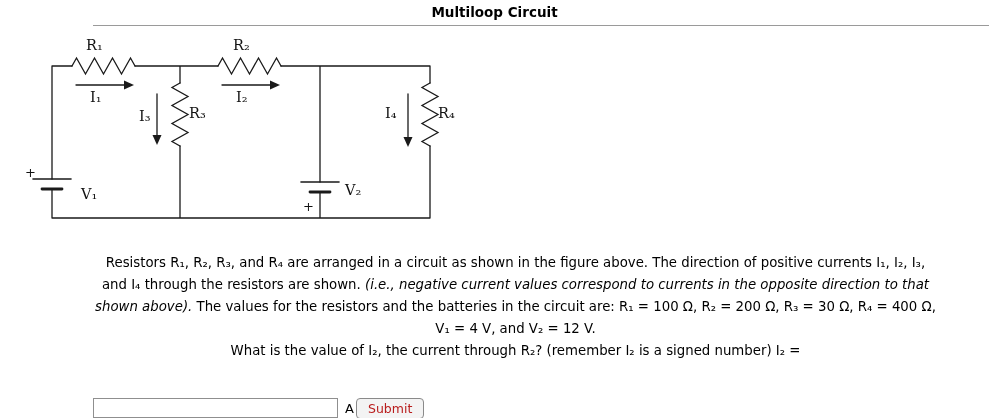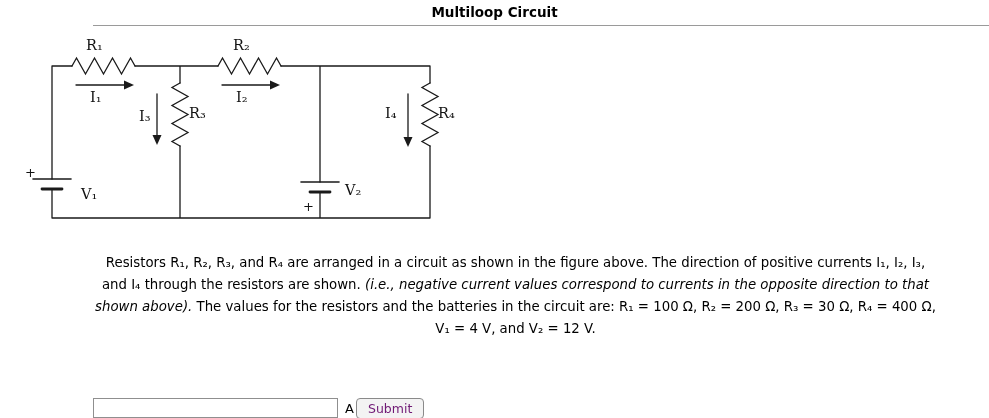--- a/index.html
+++ b/index.html
@@ -15,21 +15,21 @@
   .problem{position:absolute;left:93px;top:252px;width:845px;
            font-size:13.3px;line-height:22px;text-align:center;}
   .italic{font-style:italic;}
   .answer-row{position:absolute;left:93px;top:398px;height:24px;}
   .answer-input{position:absolute;left:0;top:0;width:245px;height:20px;
                 border:1px solid #8f8f8f;background:#fff;font-size:13px;
                 font-family:"DejaVu Sans",sans-serif;padding:0 3px;box-sizing:border-box;}
   .unit{position:absolute;left:252px;top:3px;font-size:13px;}
   .submit-btn{position:absolute;left:263px;top:0;height:21px;padding:1px 11px;
               font-size:12.5px;font-family:"DejaVu Sans",sans-serif;
-              background:#f3f3f3;border:1px solid #8a8a8a;border-radius:4px;color:#701a75;}
+              background:#f3f3f3;border:1px solid #8a8a8a;border-radius:4px;color:#b91c1c;}
 </style>
 </head>
 <body>
 
 <div class="page">
 
   <div class="title">Multiloop Circuit</div>
   <div class="rule"></div>
 
   <svg class="circuit-svg" width="480" height="208" viewBox="280 30 480 208">
@@ -79,20 +79,21 @@
     <text class="circ-label" x="718" y="120">R₄</text>
     <text class="circ-label" x="665" y="120">I₄</text>
     <text class="circ-label" x="361" y="201">V₁</text>
     <text class="circ-label" x="625" y="197">V₂</text>
     <text class="circ-plus" x="305" y="179">+</text>
     <text class="circ-plus" x="583" y="213">+</text>
   </svg>
 
   <div class="problem">
     <div><span>Resistors R₁, R₂, R₃, and R₄ are arranged in a circuit as shown in the figure above. The direction of positive currents I₁, I₂, I₃, and I₄ through the resistors are shown. </span><span class="italic">(i.e., negative current values correspond to currents in the opposite direction to that shown above).</span><span> The values for the resistors and the batteries in the circuit are: R₁ = 100 Ω, R₂ = 200 Ω, R₃ = 30 Ω, R₄ = 400 Ω, V₁ = 4 V, and V₂ = 12 V.</span></div>
+    <div>What is the value of I₂, the current through R₂? (remember I₂ is a signed number) I₂ =</div>
   </div>
 
   <div class="answer-row">
     <input class="answer-input" type="text" value="" style="">
     <span class="unit">A</span>
     <button class="submit-btn">Submit</button>
   </div>
 
 </div>
 

